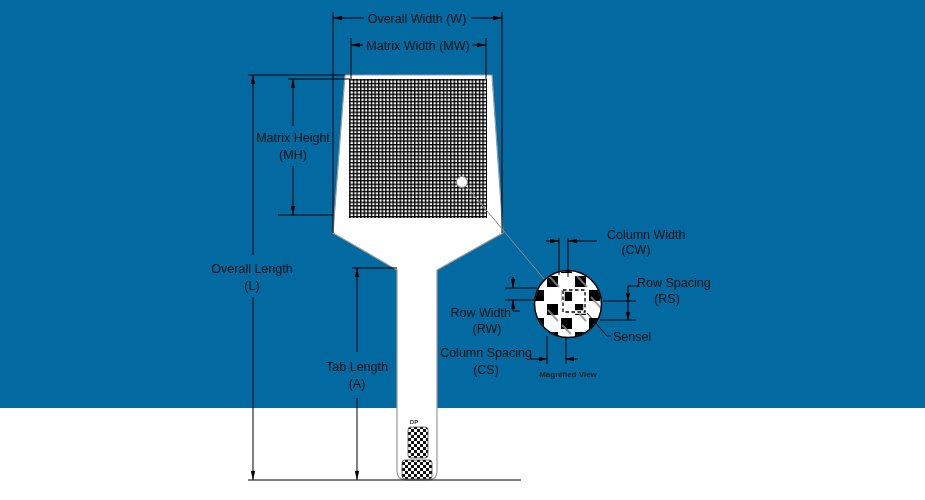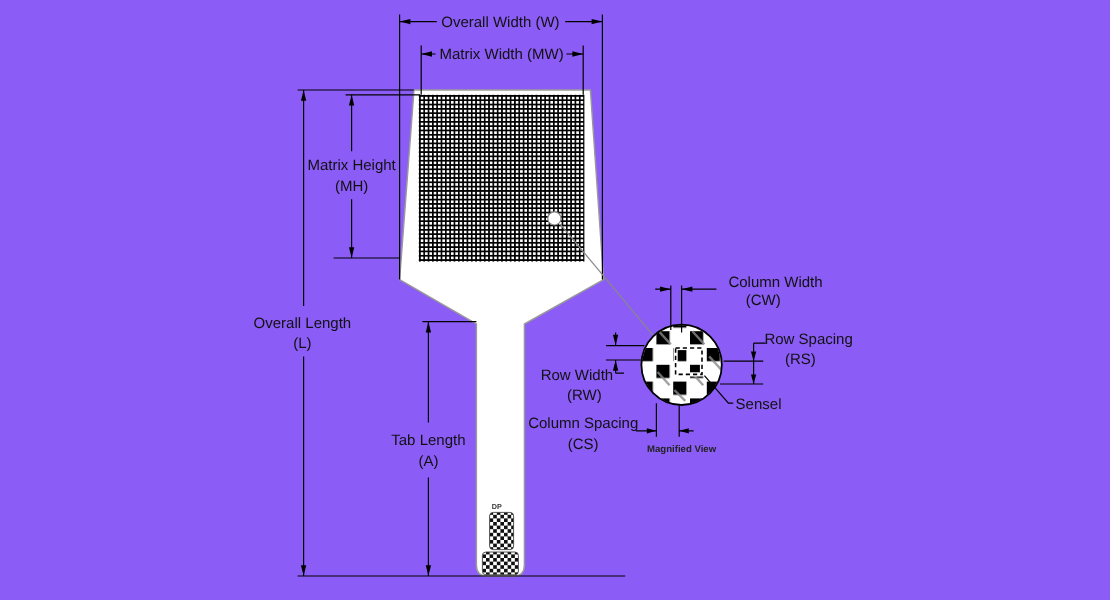--- a/index.html
+++ b/index.html
@@ -7,22 +7,22 @@
     padding: 0;
     background: #ffffff;
     width: 925px;
     height: 500px;
     overflow: hidden;
     font-family: "Liberation Sans", sans-serif;
   }
   .canvas-wrap {
     position: relative;
     width: 925px;
-    height: 500px;
-    background: #8b5cf6;
+    height: 408px;
+    background: #0369a1;
   }
   svg text {
     fill: #111111;
     font-family: "Liberation Sans", sans-serif;
     font-size: 12.5px;
   }
   svg text.small-bold {
     font-size: 8px;
     font-weight: 700;
     fill: #222222;

